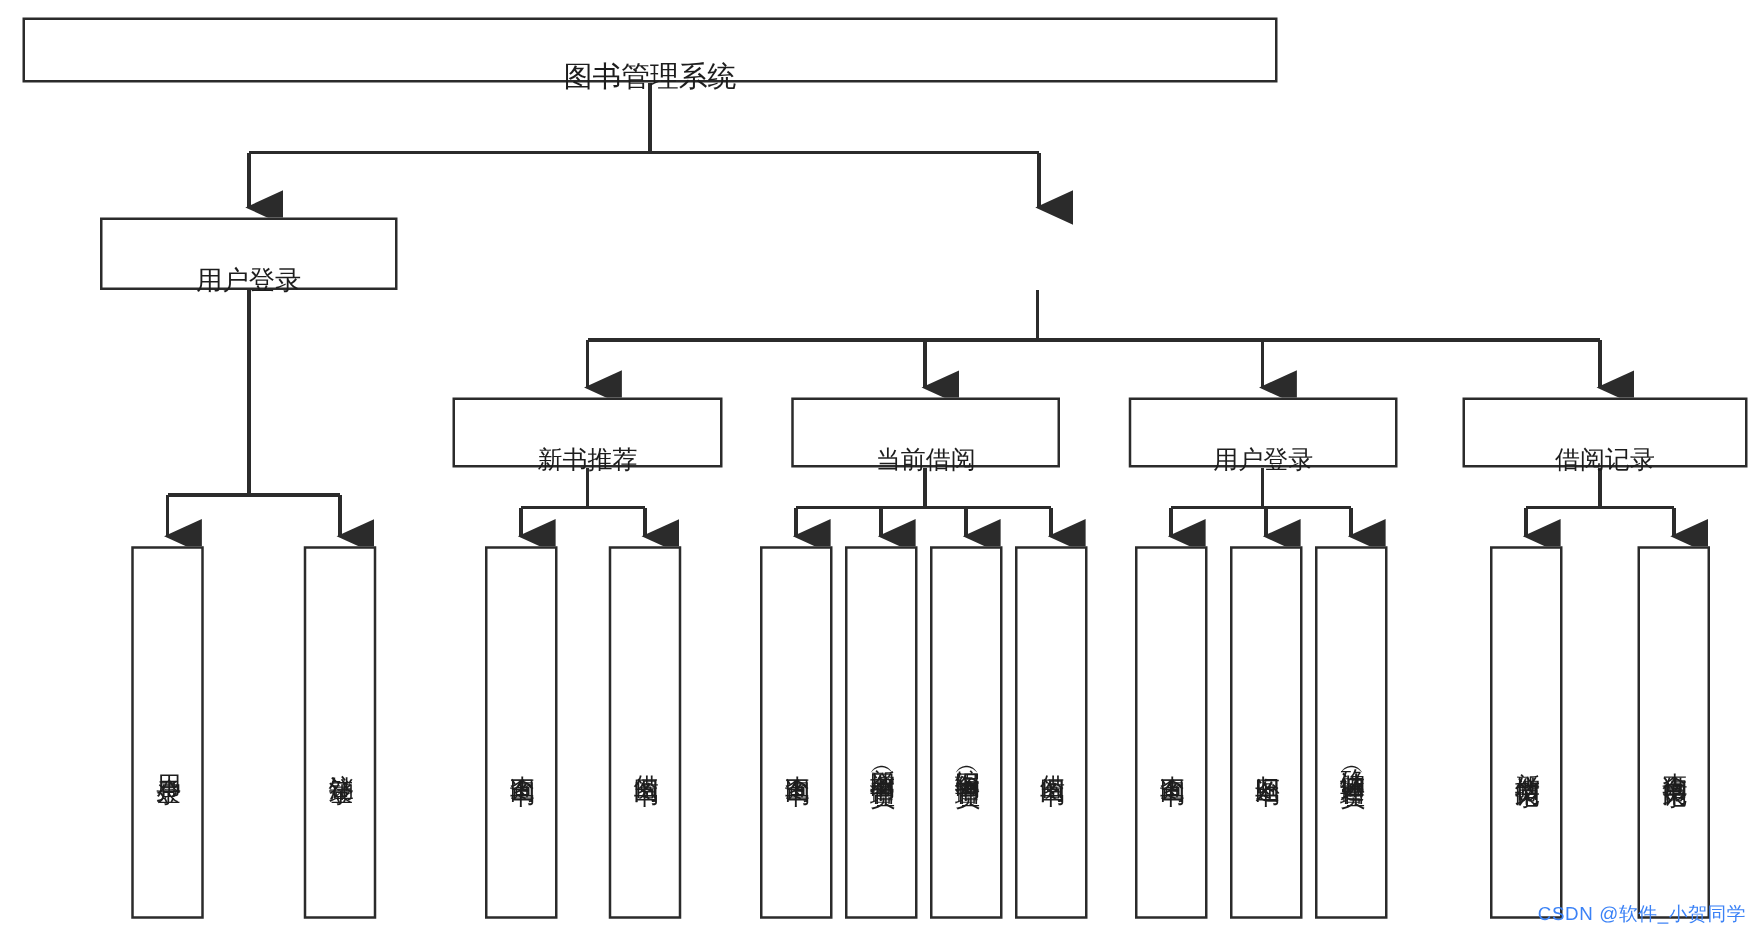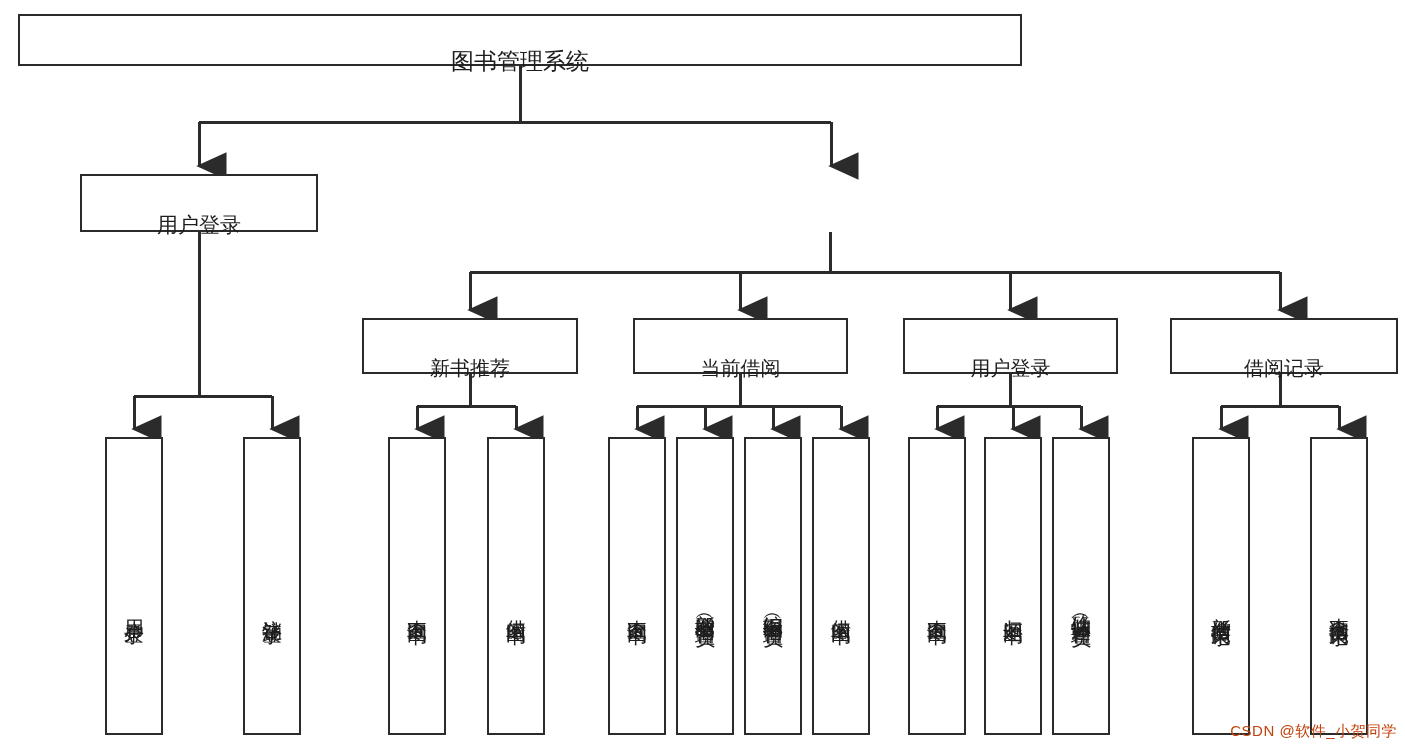--- a/index.html
+++ b/index.html
@@ -63,21 +63,21 @@
     font-size: 20px;
     letter-spacing: 2px;
     line-height: 1.05;
     white-space: nowrap;
   }
   #watermark {
     position: absolute;
     right: 8px;
     bottom: 6px;
     font-size: 15px;
-    color: #c2410c;
+    color: #3b82f6;
     letter-spacing: 0.5px;
     white-space: nowrap;
   }
 </style>
 </head>
 <body>
 
 <div id="diagram-root">
 
   <svg id="edge-layer" viewBox="0 0 1405 747" width="1405" height="747" xmlns="http://www.w3.org/2000/svg">

